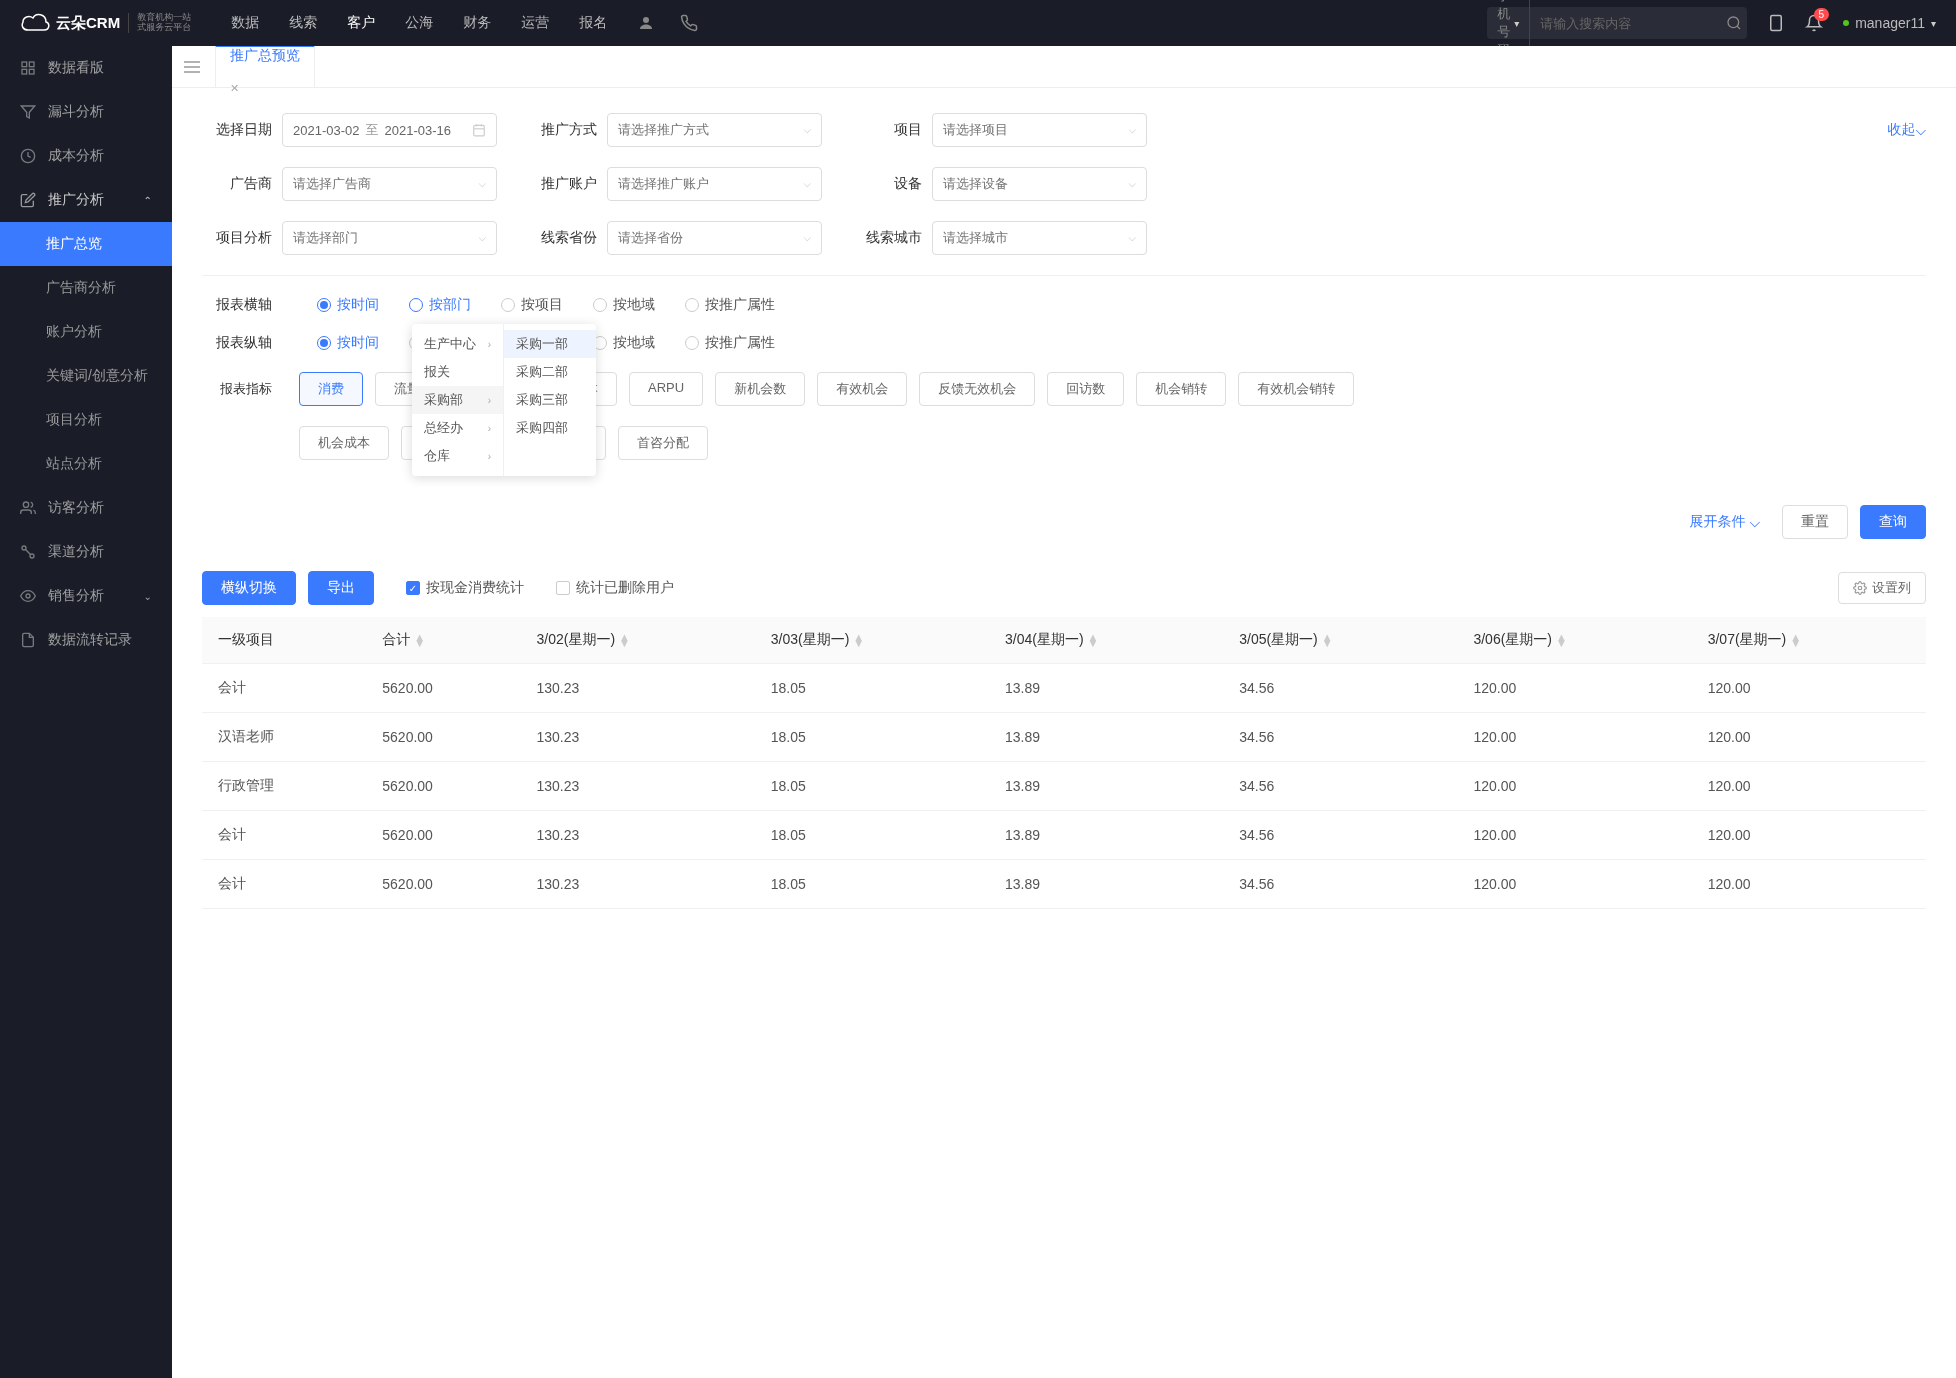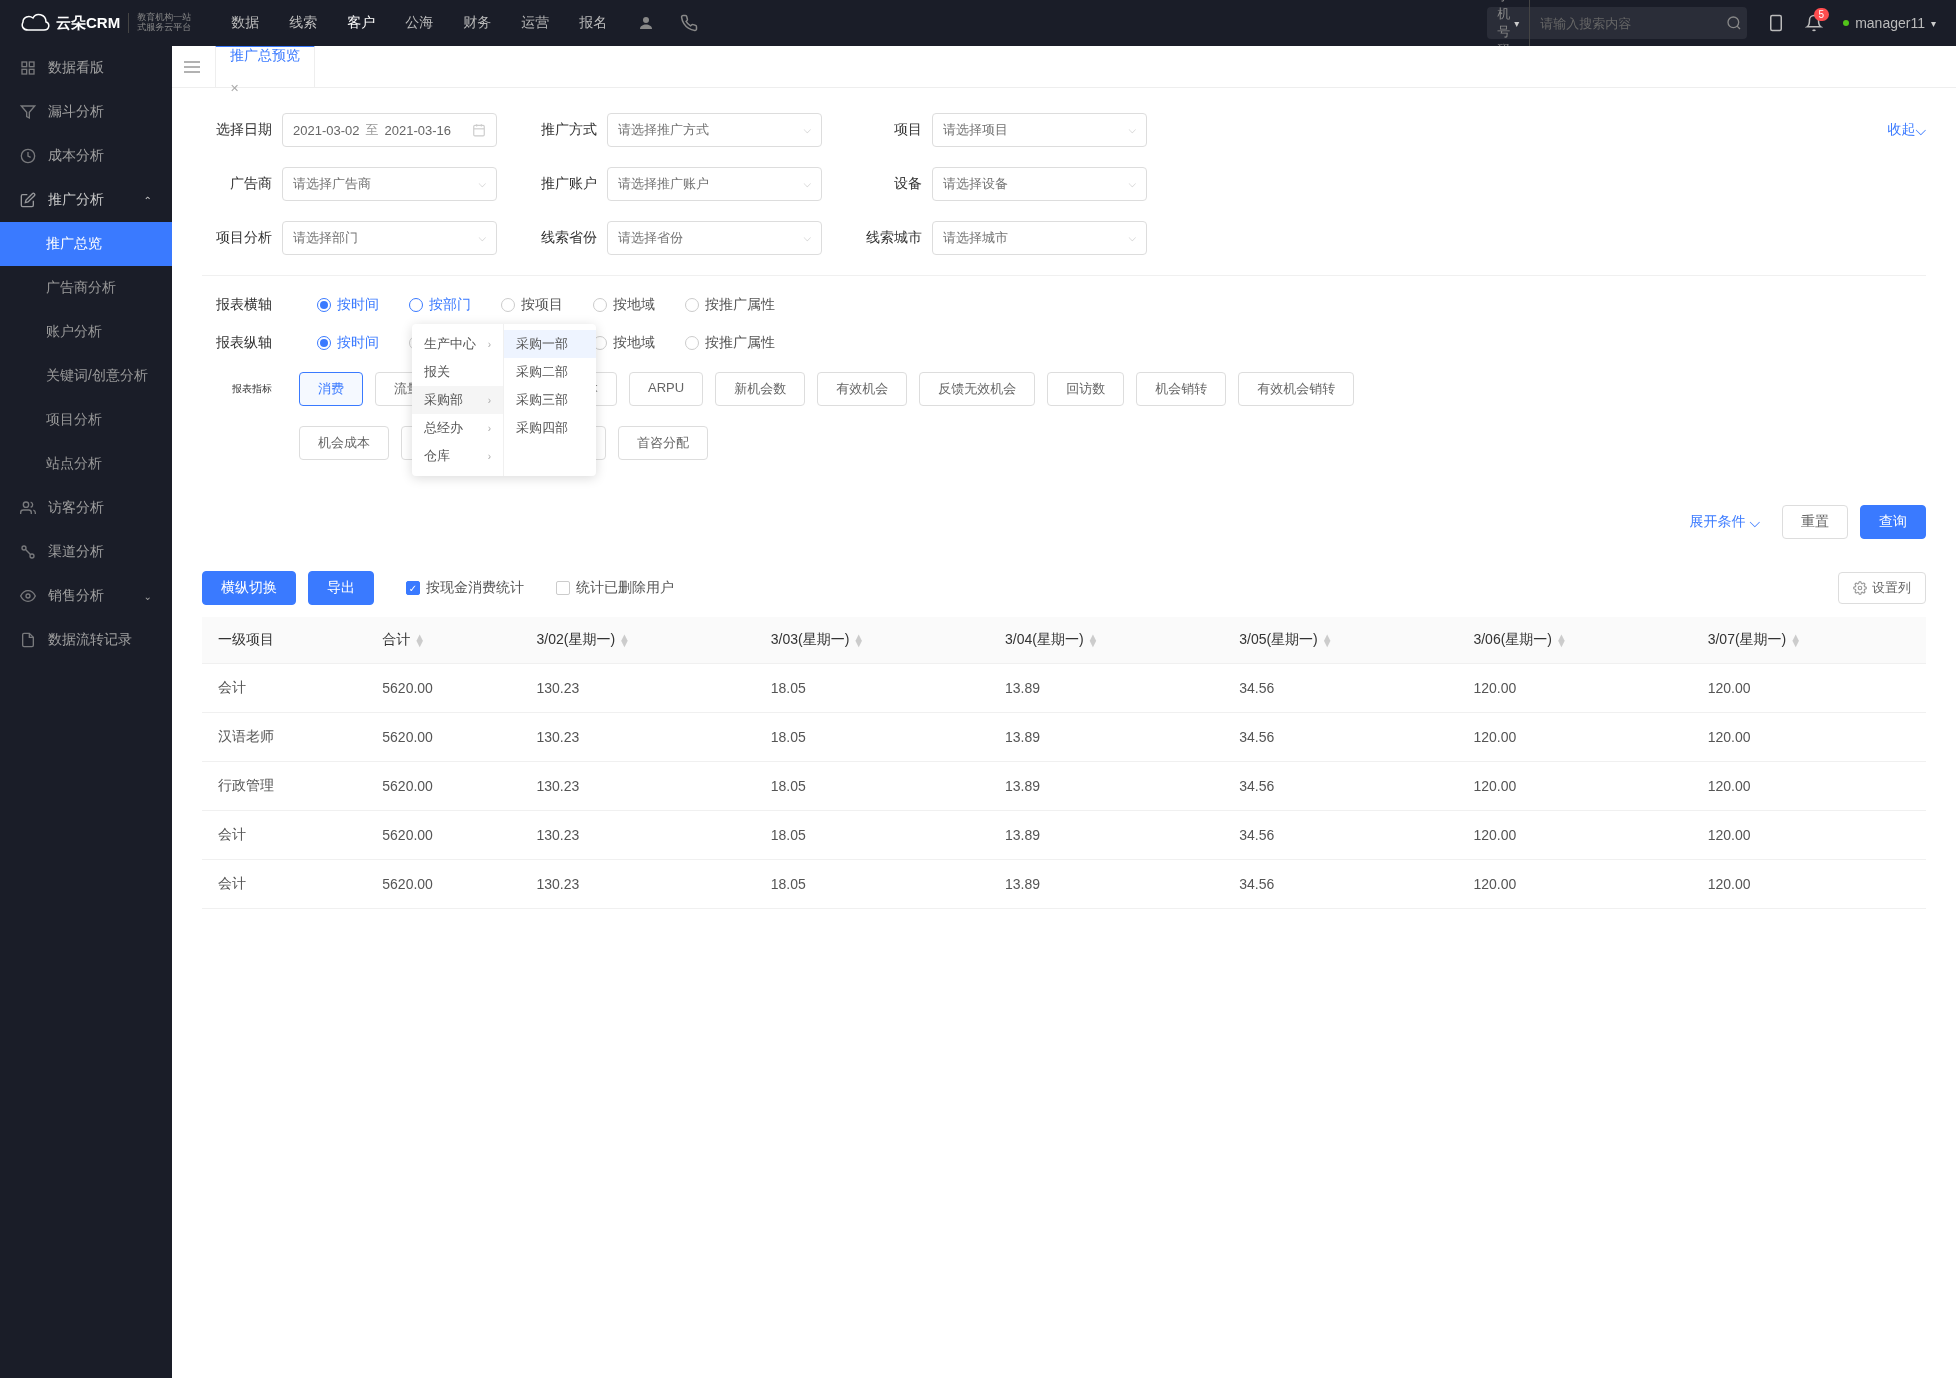--- a/index.html
+++ b/index.html
@@ -70,21 +70,21 @@
 .cascader { position: absolute; top: 28px; left: 95px; background: #fff; box-shadow: 0 2px 12px rgba(0,0,0,0.15); border-radius: 4px; display: flex; z-index: 100; }
 .cascader-col { width: 92px; padding: 6px 0; border-right: 1px solid #f0f0f0; }
 .cascader-col:last-child { border-right: none; }
 .cascader-item { padding: 5px 12px; font-size: 13px; color: #555; cursor: pointer; display: flex; align-items: center; justify-content: space-between; }
 .cascader-item.hover { background: #f5f5f5; }
 .cascader-item.highlight { background: #eef4ff; }
 .cascader-item .arrow { font-size: 10px; color: #aaa; }
 
 
 .tag-group { display: flex; align-items: center; gap: 12px; flex-wrap: wrap; }
-.tag-label { width: 70px; text-align: right; color: #333; margin-right: 15px; font-size: 10px; }
+.tag-label { width: 70px; text-align: right; color: #333; margin-right: 15px; font-size: 13px; }
 .tag { padding: 7px 18px; border: 1px solid #ddd; border-radius: 4px; cursor: pointer; font-size: 13px; color: #666; background: #fff; }
 .tag.active { border-color: #3a7aff; color: #3a7aff; background: #f5f9ff; }
 
 
 .action-bar { display: flex; align-items: center; justify-content: flex-end; padding: 10px 30px 20px; gap: 12px; }
 .expand-link { color: #3a7aff; cursor: pointer; margin-right: 10px; display: flex; align-items: center; gap: 4px; font-size: 14px; }
 .btn { padding: 7px 18px; border: 1px solid #ddd; border-radius: 4px; cursor: pointer; font-size: 14px; color: #666; background: #fff; }
 .btn.primary { background: #3a7aff; border-color: #3a7aff; color: #fff; }
 
 

